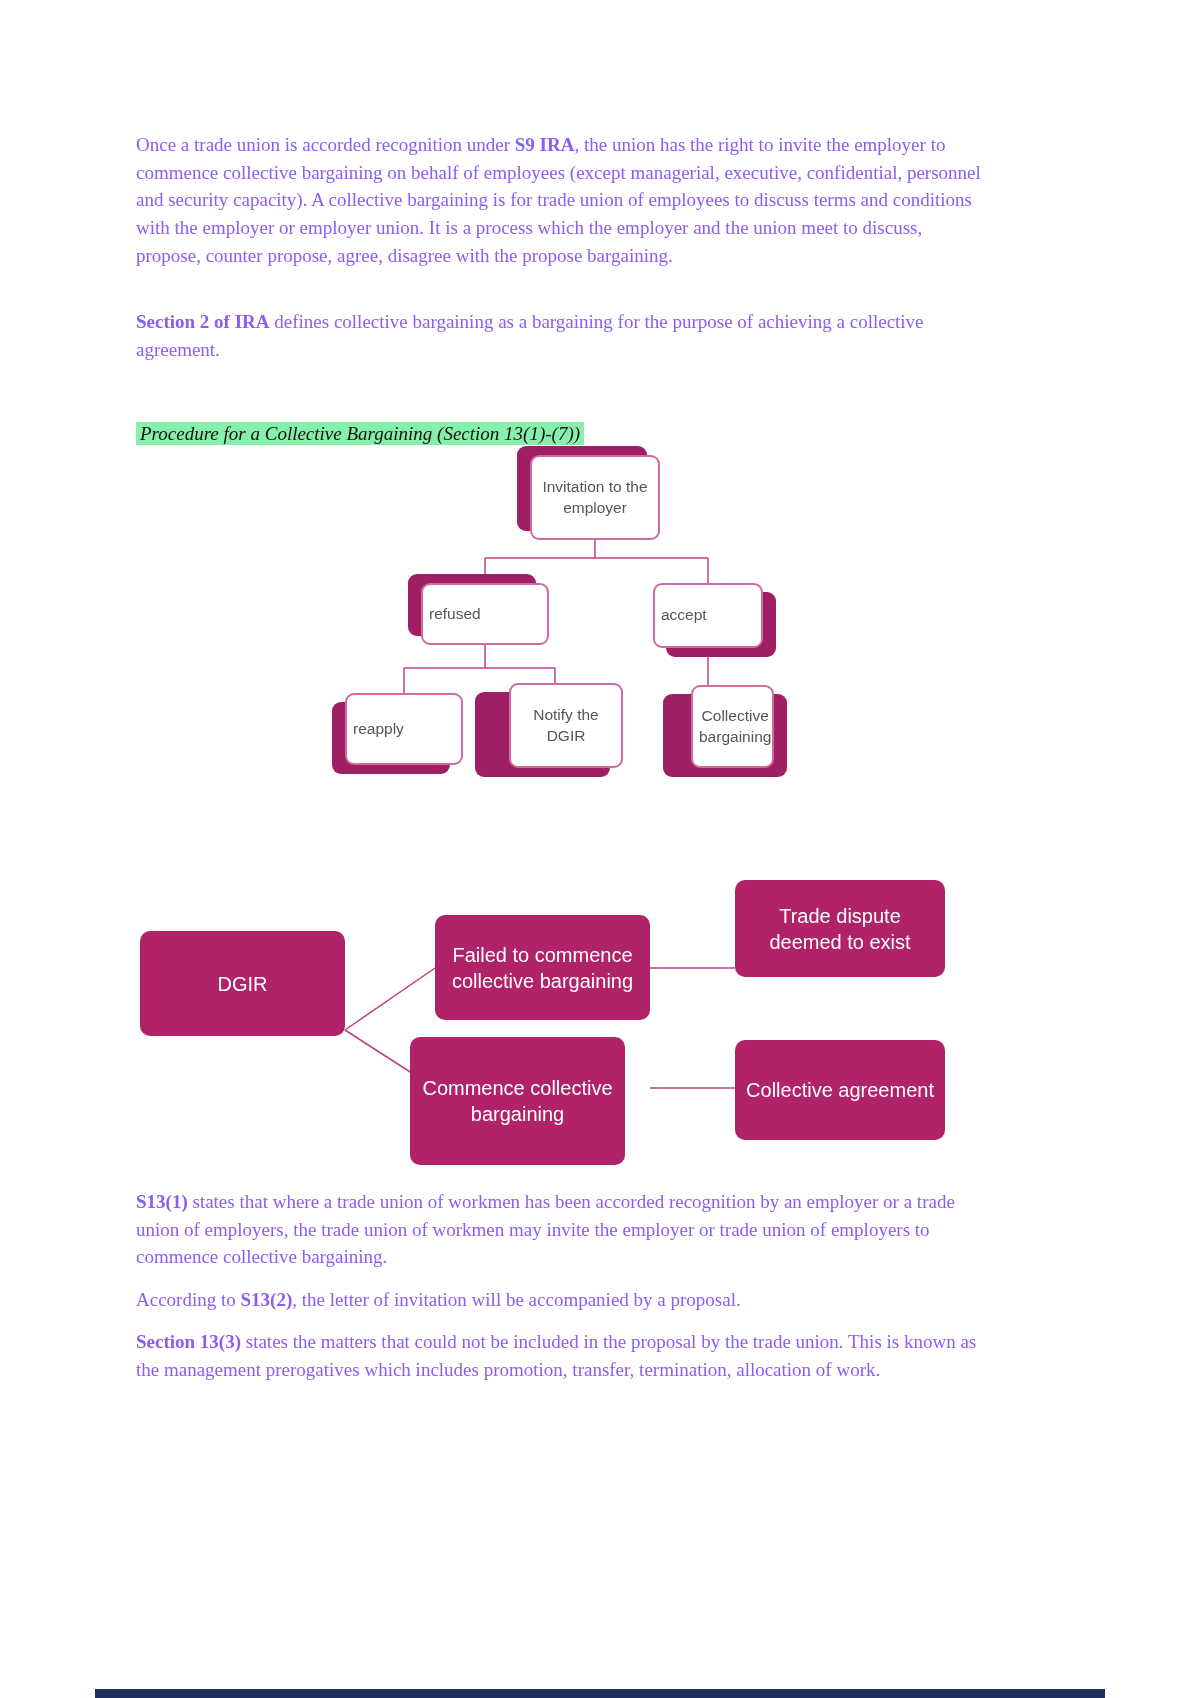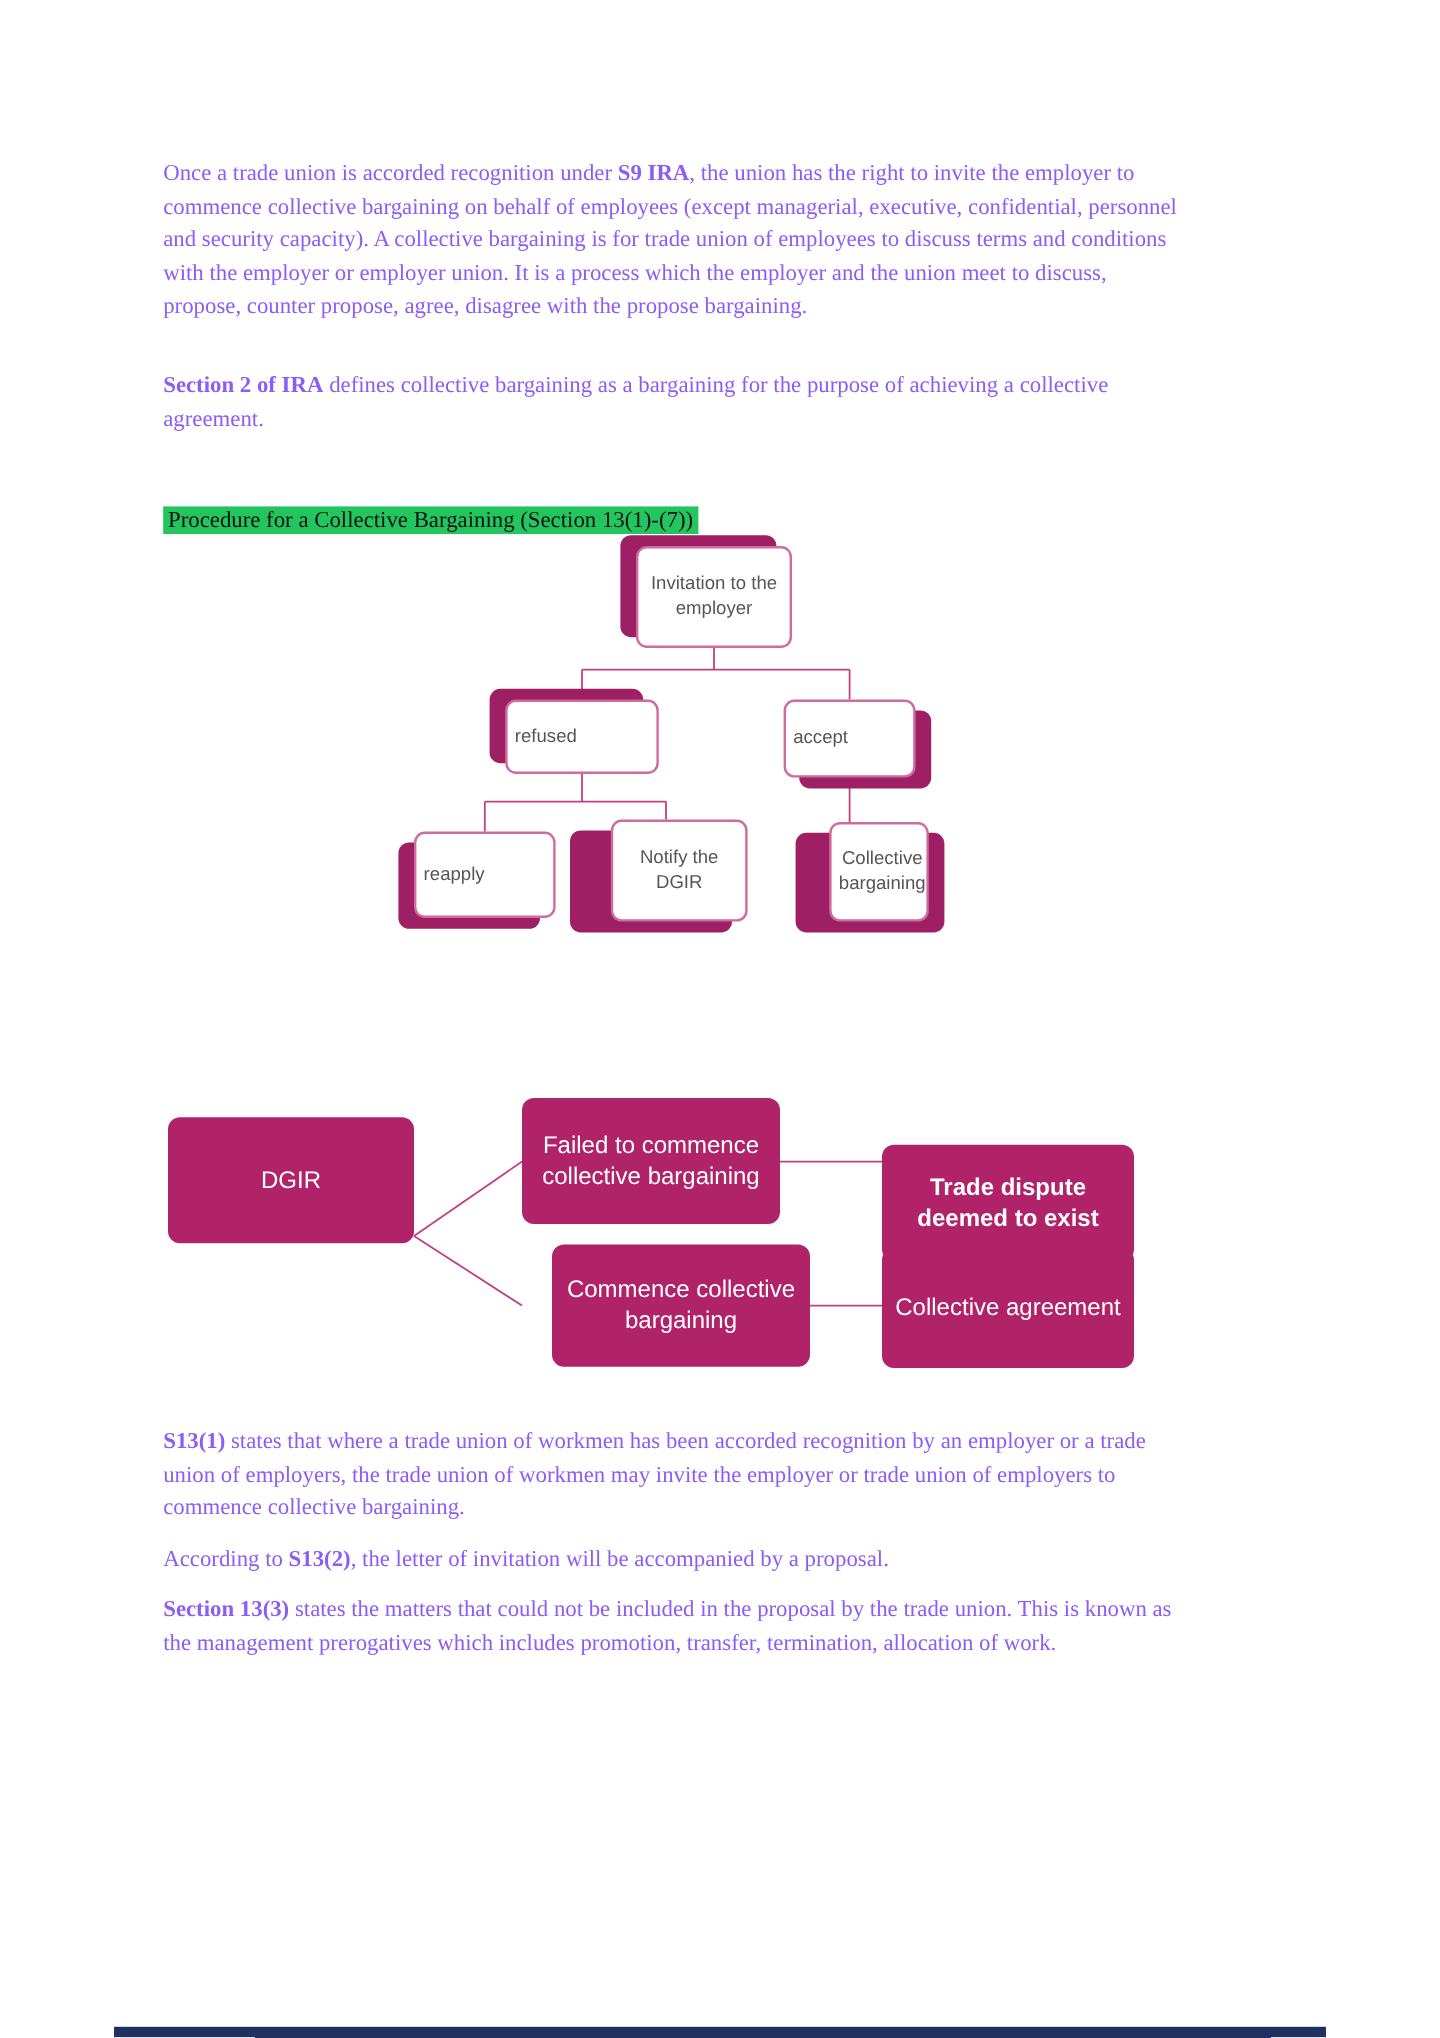--- a/index.html
+++ b/index.html
@@ -11,21 +11,21 @@
   }
   .body-text {
     position:absolute; left:136px; width:848px;
     font-size:19px; line-height:1.46; color:#8b5cf6;
   }
   .body-text .b { font-weight:bold; }
   .highlight-heading {
     position:absolute; left:136px; top:421px;
     font-size:19px; font-weight:normal; line-height:1.4;
   }
-  .highlight-heading .hl { background:#22c55e; padding:1px 4px; }
+  .highlight-heading .hl { background:#86efac; padding:1px 4px;font-style:italic; }
   .connectors {
     position:absolute; left:0; top:0; width:1200px; height:1698px;
     pointer-events:none; z-index:0;
   }
   .node { position:absolute; z-index:1; }
   .node-shadow {
     position:absolute; inset:0; background:#9e1f63; border-radius:9px;
   }
   .shadow-lt { transform:translate(-13px,-9px); }
   .shadow-lb { transform:translate(-13px,9px); }
@@ -125,25 +125,25 @@
   </div>
 
   <div class="solid-node" style="left:140px; top:931px; width:205px; height:105px;">
       <span>DGIR</span>
     </div>
 
   <div class="solid-node" style="left:435px; top:915px; width:215px; height:105px;">
       <span>Failed to commence collective bargaining</span>
     </div>
 
-  <div class="solid-node" style="left:460px; top:1037px; width:215px; height:102px;">
+  <div class="solid-node" style="left:410px; top:1037px; width:215px; height:128px;">
       <span>Commence collective bargaining</span>
     </div>
 
-  <div class="solid-node" style="left:735px; top:954px; width:210px; height:97px;font-weight:bold;">
+  <div class="solid-node" style="left:735px; top:880px; width:210px; height:97px;">
       <span>Trade dispute deemed to exist</span>
     </div>
 
   <div class="solid-node" style="left:735px; top:1040px; width:210px; height:100px;">
       <span>Collective agreement</span>
     </div>
 
   <p class="body-text" style="top:1188px;"><span class="b">S13(1)</span><span> states that where a trade union of workmen has been accorded recognition by an employer or a trade union of employers, the trade union of workmen may invite the employer or trade union of employers to commence collective bargaining.</span></p>
 
   <p class="body-text" style="top:1286px;"><span>According to </span><span class="b">S13(2)</span><span>, the letter of invitation will be accompanied by a proposal.</span></p>

